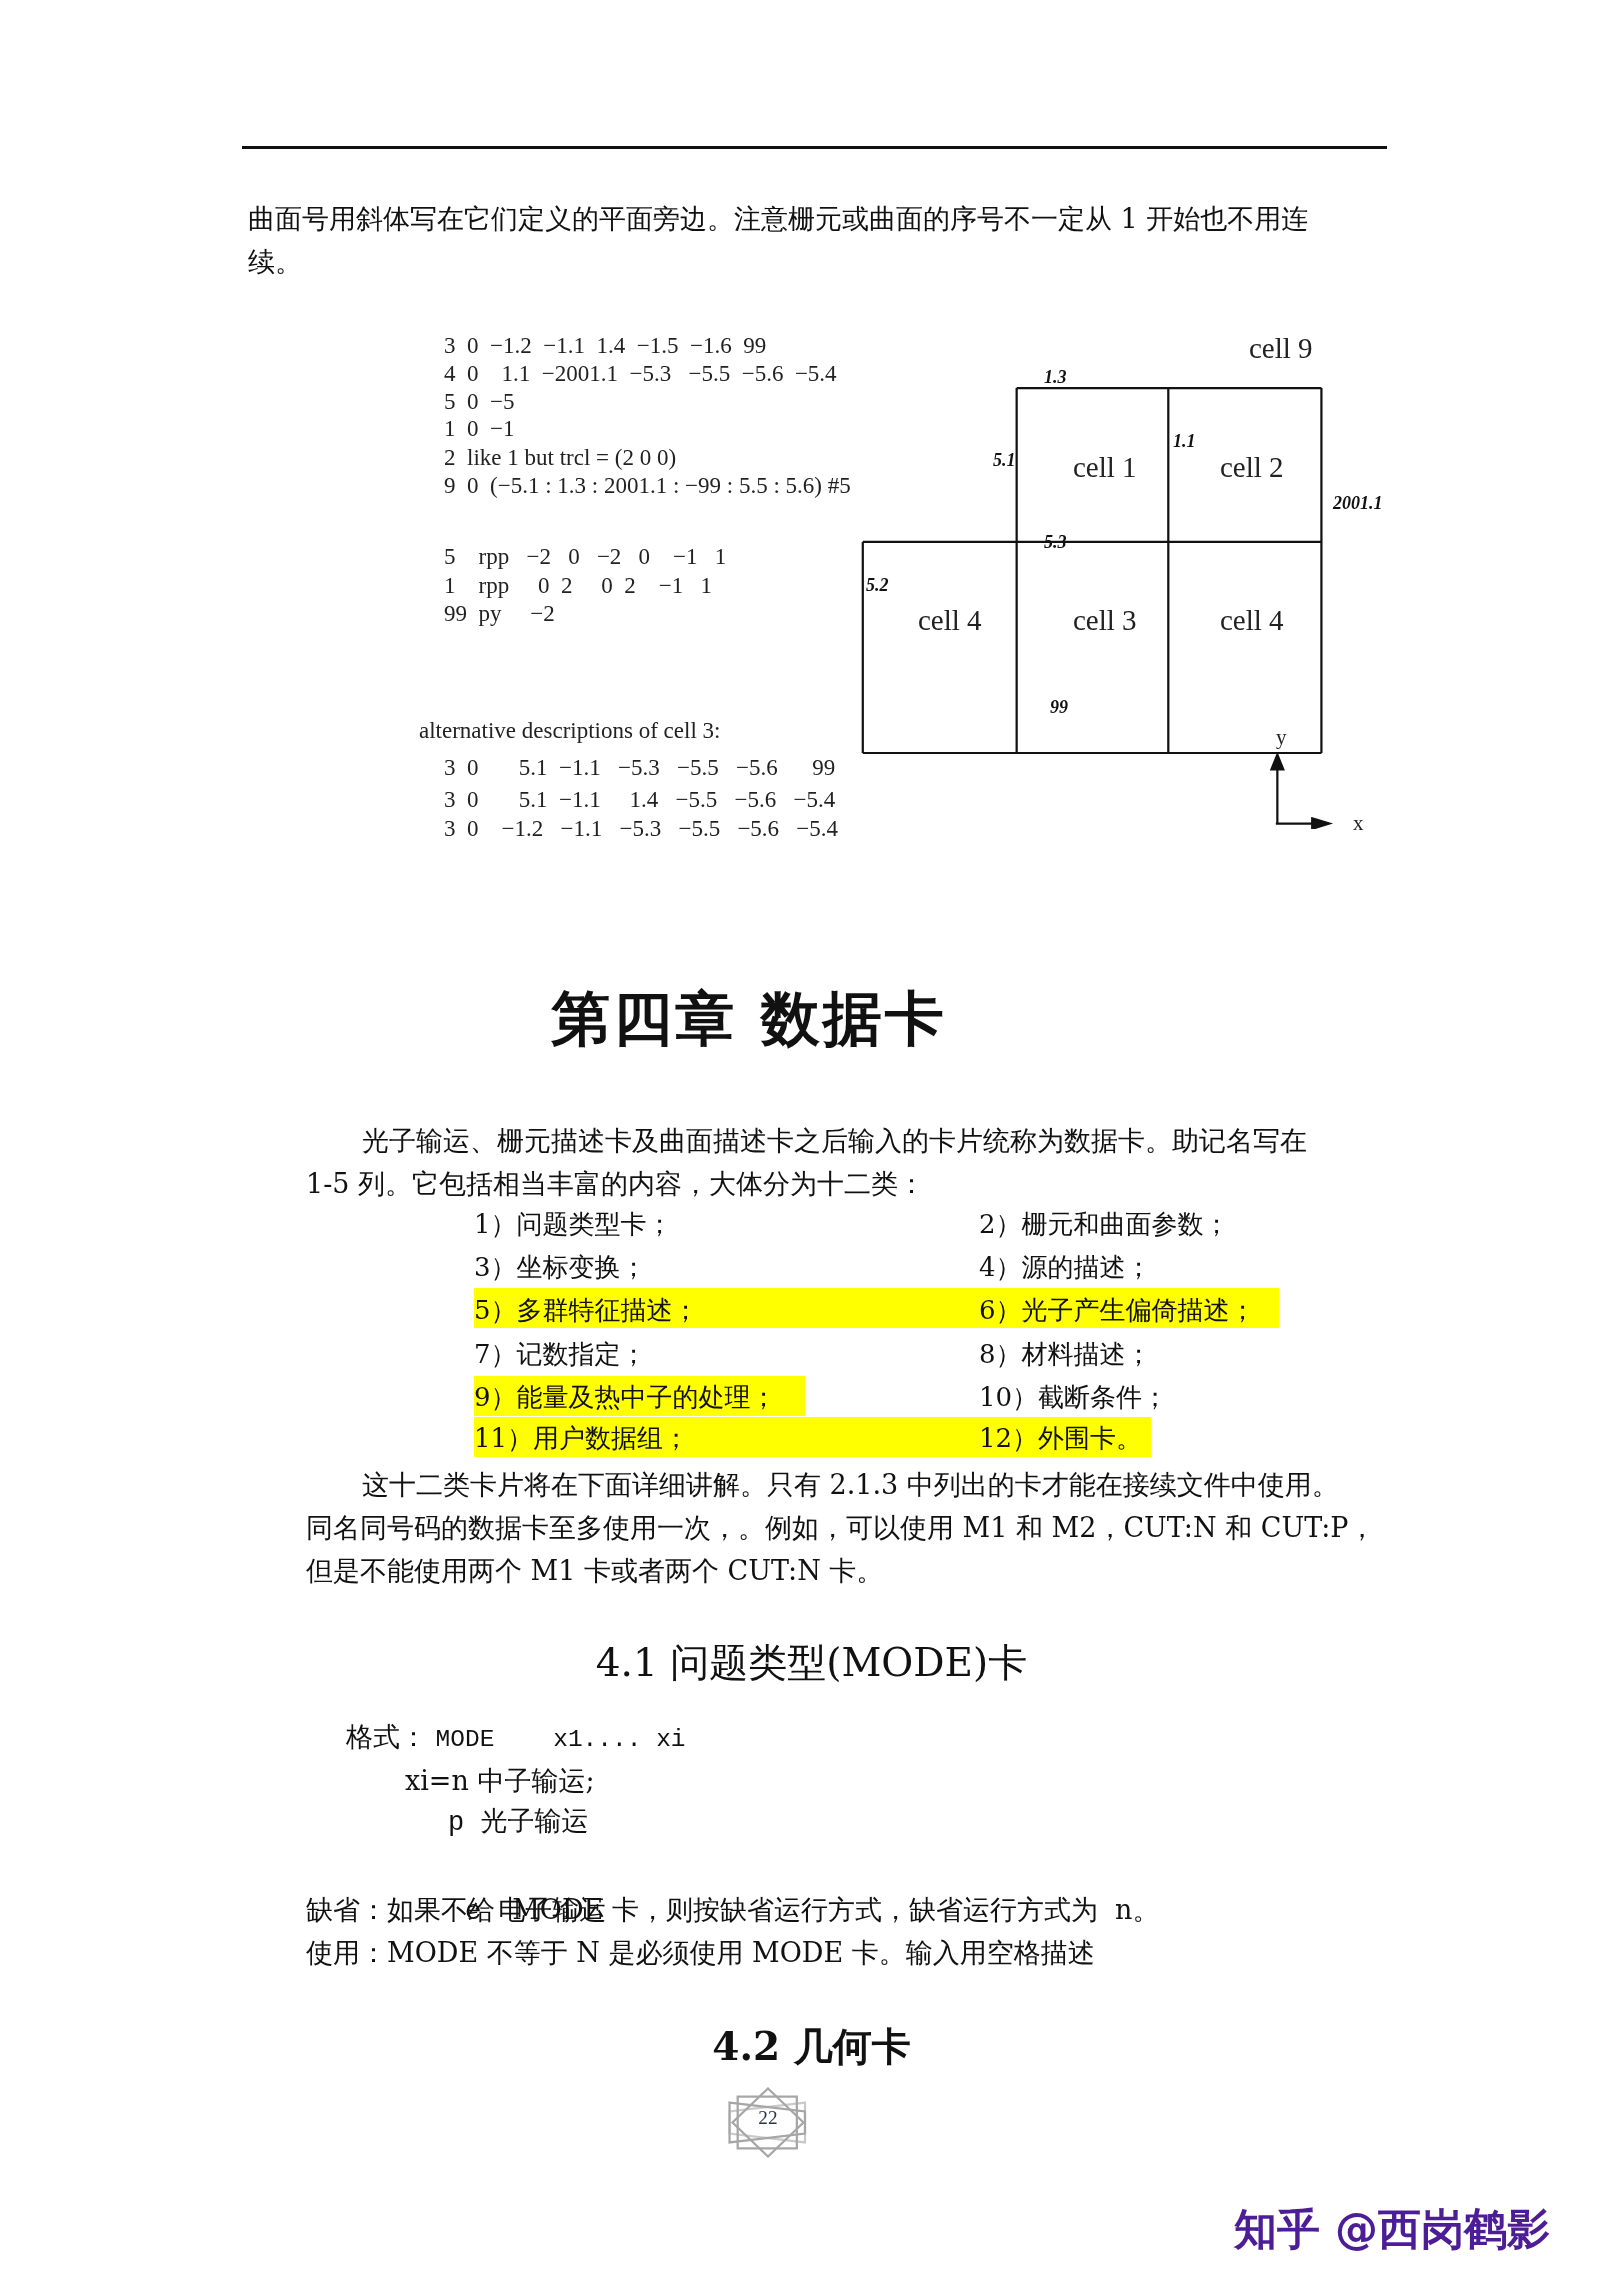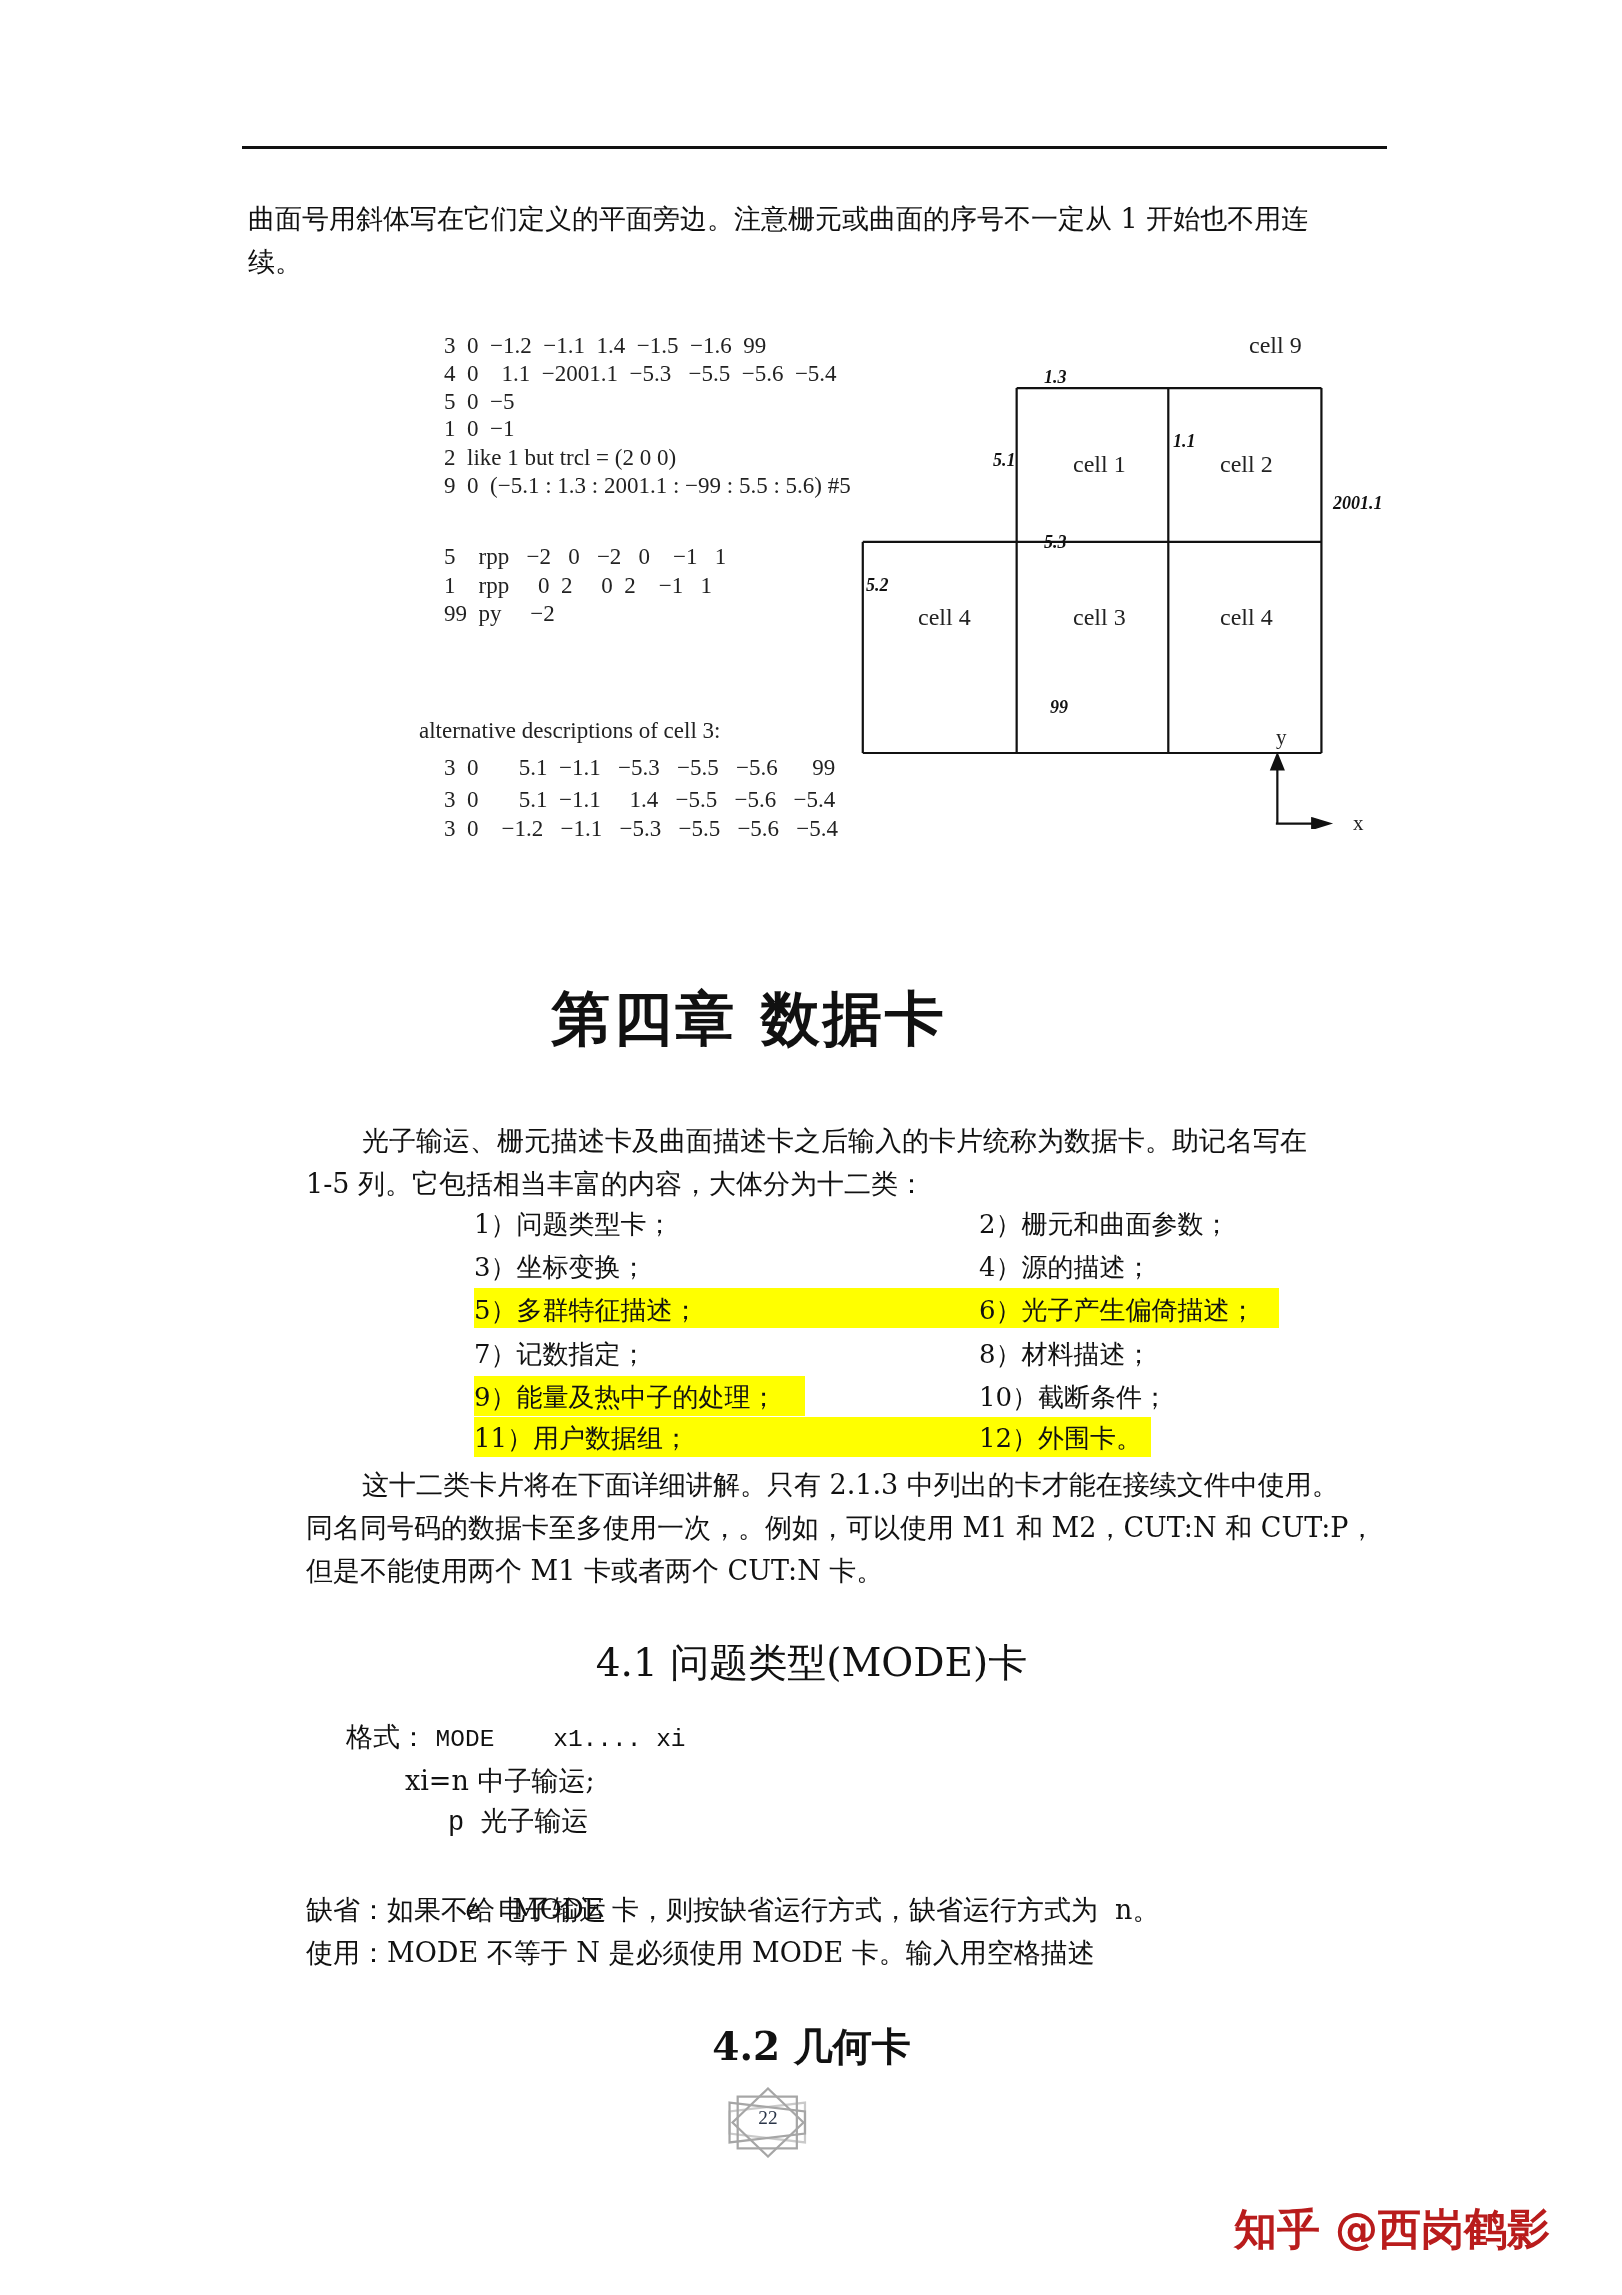--- a/index.html
+++ b/index.html
@@ -3,27 +3,27 @@
 <meta charset="utf-8">
 <style>
   html, body { margin:0; padding:0; background:#fff; }
   body { width:1623px; height:2295px; position:relative; overflow:hidden;
          font-family:"DejaVu Serif","Liberation Serif",serif; color:#111; }
   .abs { position:absolute; }
   .rule { left:242px; top:146px; width:1145px; height:3px; background:#111; }
   .para { font-size:27px; line-height:43px; }
   .mono { font-family:"Liberation Mono","DejaVu Sans Mono",monospace; }
   .code-line { position:absolute; font-family:"Liberation Serif",serif; font-size:23px; white-space:pre; color:#222; }
-  .diag-label { position:absolute; font-family:"Liberation Serif",serif; font-size:24px; color:#222; white-space:pre; }
+  .diag-label { position:absolute; font-family:"Liberation Serif",serif; font-size:29px; color:#222; white-space:pre; }
   .surf-label { position:absolute; font-family:"Liberation Serif",serif; font-style:italic; font-weight:bold; font-size:18px; color:#111; white-space:pre; }
   .chapter { left:0; width:1498px; top:980px; text-align:center; font-size:59px; font-weight:bold; font-family:"DejaVu Serif",serif; letter-spacing:3px; }
   .list-item { position:absolute; font-size:26px; height:37px; line-height:37px; white-space:pre; }
   .hl { background:#ffff00; }
   .sec-title { position:absolute; left:0; width:1623px; text-align:center; font-size:39px; }
-  .watermark { position:absolute; left:1234px; top:2201px; font-family:"DejaVu Sans",sans-serif; font-size:43px; color:#b91c1c; font-weight:bold; white-space:pre; }
+  .watermark { position:absolute; left:1234px; top:2201px; font-family:"DejaVu Sans",sans-serif; font-size:43px; color:#4c1d95; font-weight:bold; white-space:pre; }
 </style>
 </head>
 <body>
 
 <div class="abs rule"></div>
 
 <div class="abs para" style="left:248px; top:197px; width:1160px;">
   <div>曲面号用斜体写在它们定义的平面旁边。注意栅元或曲面的序号不一定从 1 开始也不用连</div>
   <div>续。</div>
 </div>

